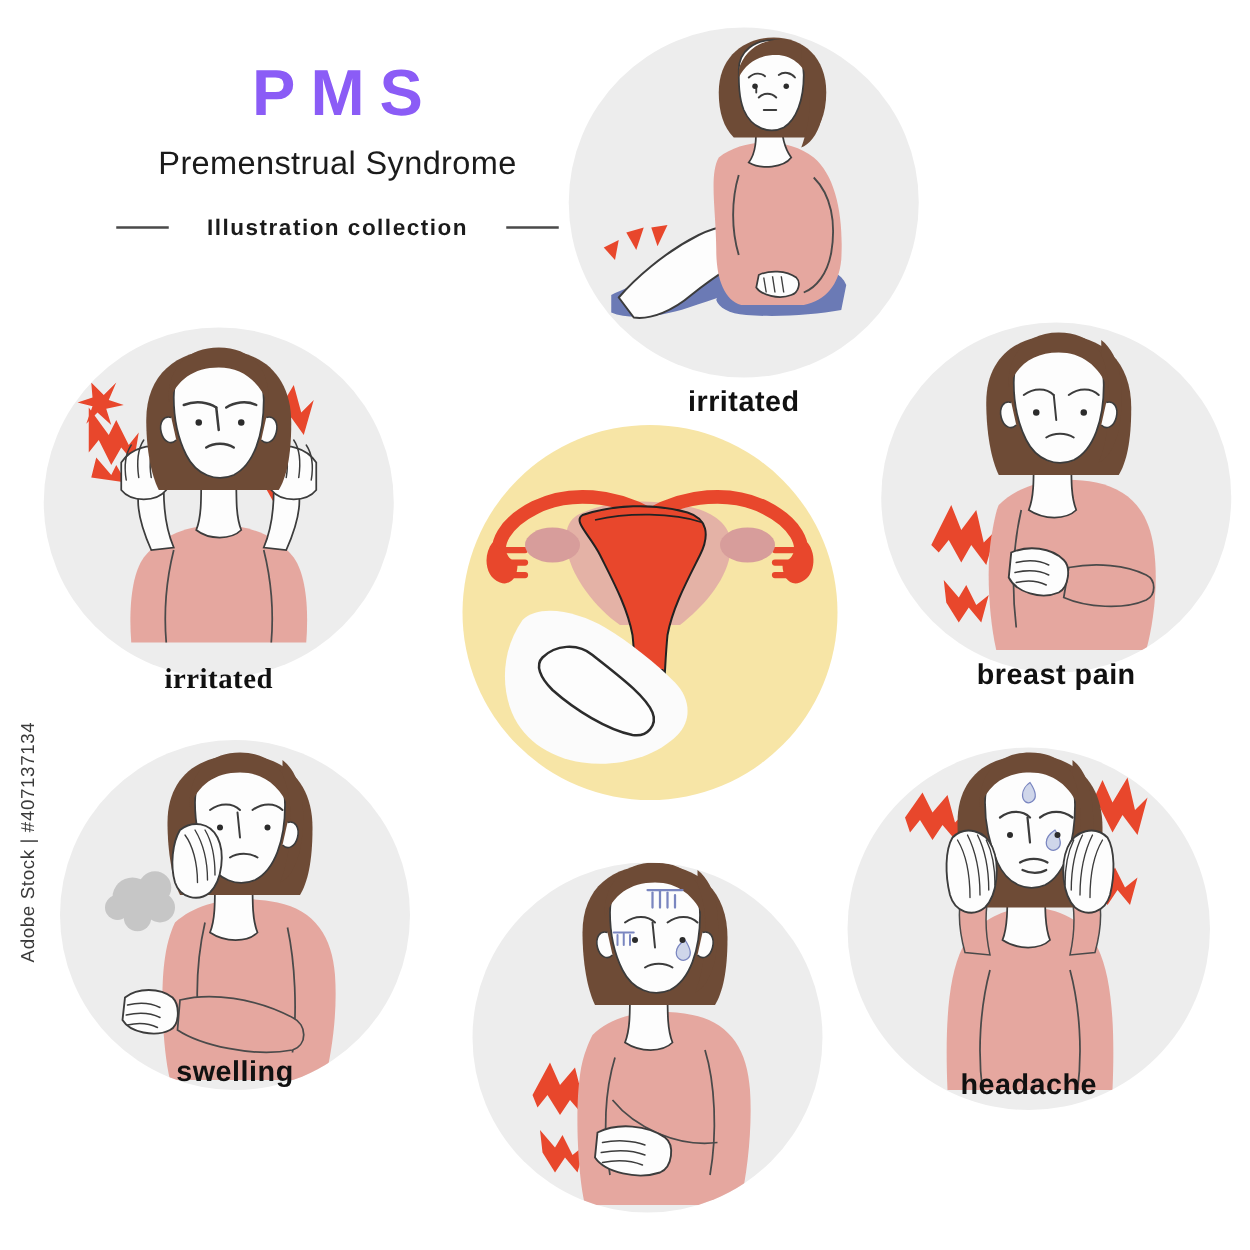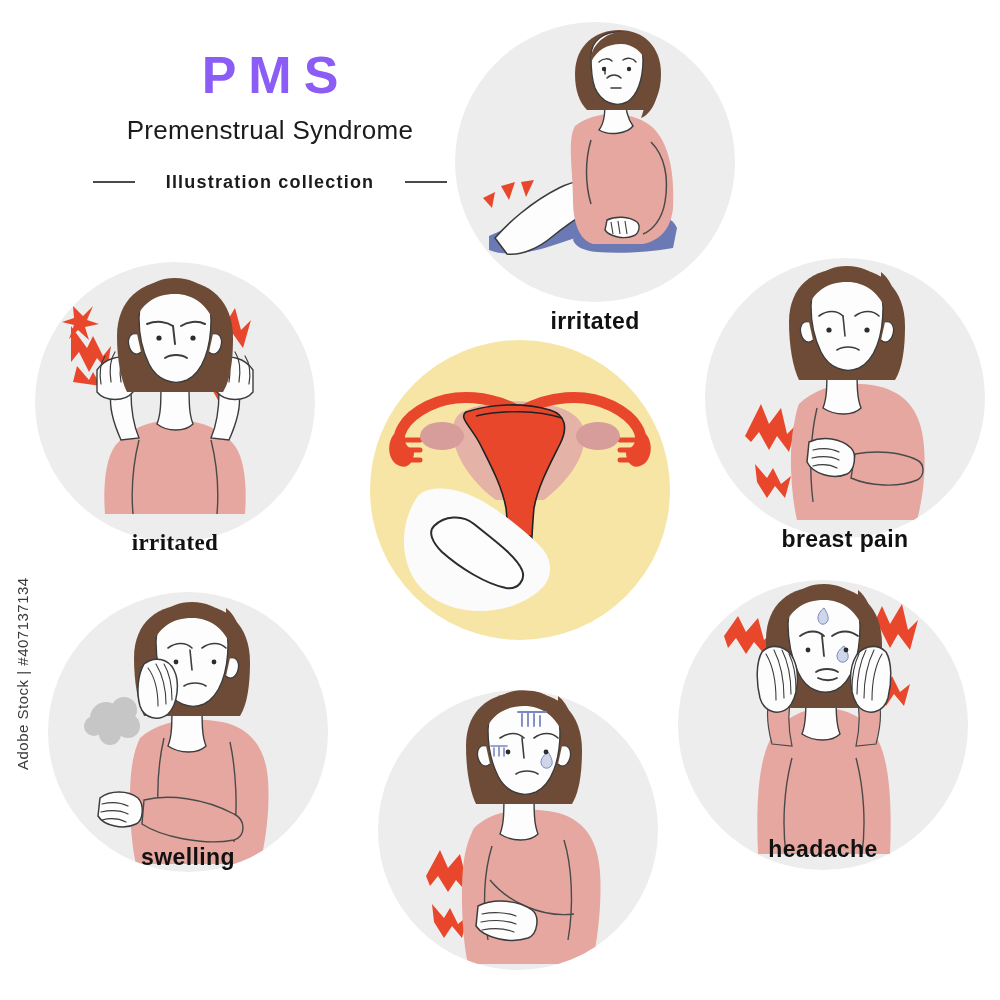--- a/index.html
+++ b/index.html
@@ -67,21 +67,21 @@
   #p-uterus .circle     { width: 300px; height: 300px; }
 
   #p-depressed  { left: 48px;  top: 592px; width: 280px; height: 320px; }
   #p-depressed .circle  { width: 280px; height: 280px; }
   #p-depressed .panel-label { top: 252px; }
 
   #p-period     { left: 378px; top: 690px; width: 280px; height: 320px; }
   #p-period .circle     { width: 280px; height: 280px; }
   #p-period .panel-label { top: 262px; }
 
-  #p-headache   { left: 678px; top: 580px; width: 290px; height: 320px; }
+  #p-headache   { left: 678px; top: 598px; width: 290px; height: 320px; }
   #p-headache .circle   { width: 290px; height: 290px; }
   #p-headache .panel-label { top: 256px; }
 </style>
 </head>
 <body>
 
 <div id="stage">
 
   <div class="title-block">
     <div class="pms-title">PMS</div>

